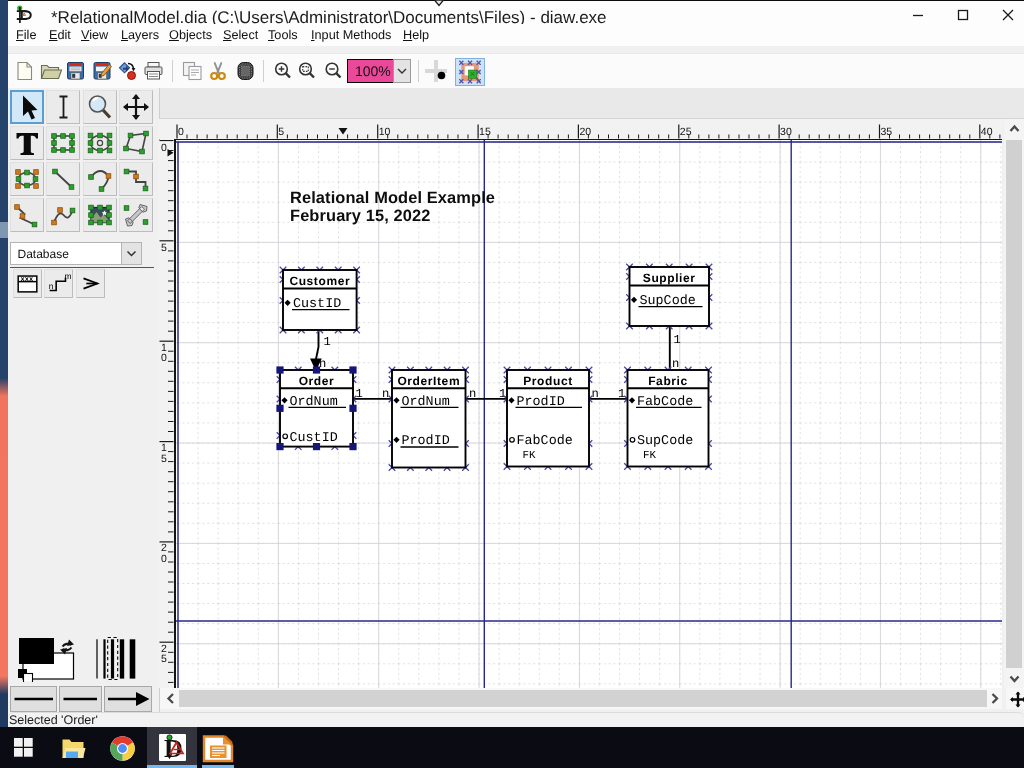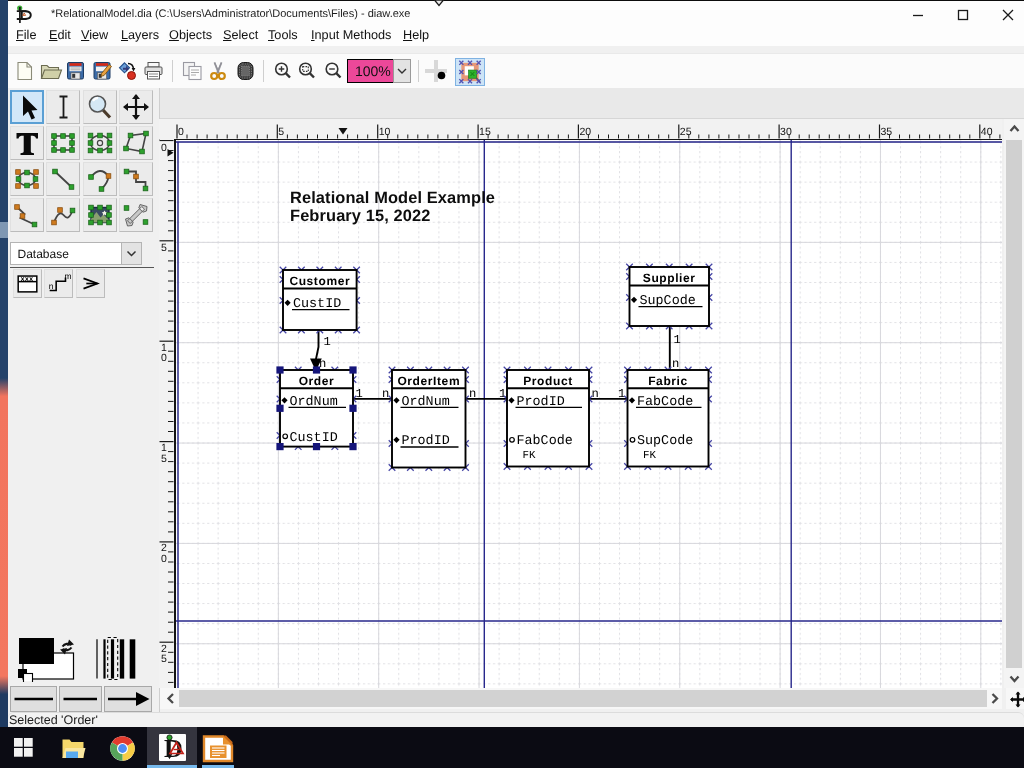--- a/index.html
+++ b/index.html
@@ -4,21 +4,21 @@
 <style>
   html,body{margin:0;padding:0;}
   body{width:1024px;height:768px;overflow:hidden;position:relative;
        font-family:"Liberation Sans",sans-serif;background:#0d0d15;
        -webkit-font-smoothing:antialiased;text-rendering:geometricPrecision;}
   .abs{position:absolute;}
   #desktop{left:0;top:0;width:9px;height:727px;
     background:linear-gradient(180deg,#24426a 0%,#24426a 52%,#f2745e 54.5%,#f3775f 93%,#1e3a61 95.5%,#1e3a61 100%);}
   #win{left:8px;top:0;width:1016px;height:727px;background:#f0f0f0;}
   #titlebar{left:0;top:0;width:100%;height:29px;background:#fdfdfd;border-top:1px solid #0c0c0c;box-sizing:border-box;}
-  #title-text{left:43px;top:8px;font-size:11px;color:#1c1c1c;white-space:pre;}
+  #title-text{left:43px;top:8px;font-size:17px;color:#1c1c1c;white-space:pre;}
   #navline{left:0;top:30px;width:100%;height:1px;background:#e4e4e4;}
   #menubar{left:0;top:24px;width:100%;height:22px;background:#fdfdfd;font-size:12.7px;color:#111;}
   .mi{position:absolute;top:4px;}
   #toolbar{left:0;top:53px;width:100%;height:35px;background:#fbfbfb;border-top:1px solid #e9e9e9;box-sizing:border-box;}
   .tsep{position:absolute;top:6px;width:1px;height:22px;background:#cfcfcf;}
   #panel{left:0;top:88px;width:151px;height:624px;background:#f0f0f0;}
   #panel-divider{left:151px;top:88px;width:1px;height:624px;background:#cfcfcf;}
   .tbtn{position:absolute;width:34px;height:34px;background:#ebebeb;
         border:1px solid #e0e0e0;border-right-color:#bcbcbc;border-bottom-color:#bcbcbc;box-sizing:border-box;}
   .tbtn.sel{background:#d2e7f8;border:2px solid #5a9fd4;}

